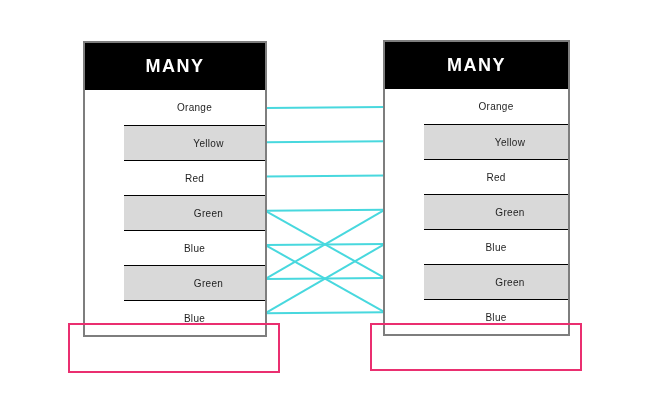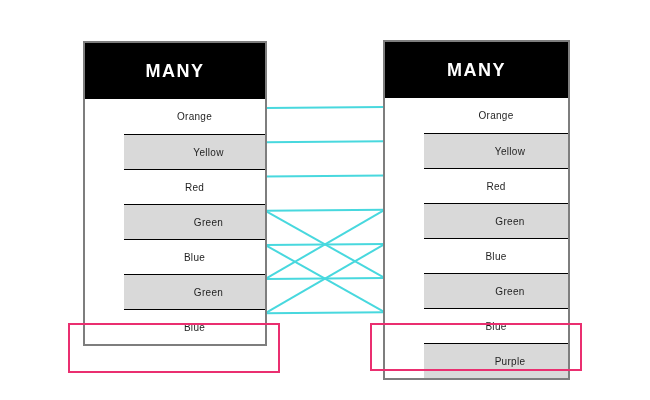--- a/index.html
+++ b/index.html
@@ -35,21 +35,21 @@
   .rel-table{
     position:absolute;
     box-sizing:border-box;
     border:2px solid var(--table-border);
     background:var(--row-bg);
     z-index:1;
   }
   .rel-table.left{ left:83px; top:41px; width:184px; }
   .rel-table.right{ left:383px; top:40px; width:187px; }
   .tbl-header{
-    height:56px;
+    height:47px;
     background:var(--header-bg);
     color:var(--header-text);
     display:flex;
     align-items:center;
     justify-content:center;
     font-size:18px;
     font-weight:700;
     letter-spacing:1.5px;
   }
   .row{
@@ -113,19 +113,18 @@
 
   <div class="rel-table right">
     <div class="tbl-header">MANY</div>
     <div class="row">Orange</div>
     <div class="row alt">Yellow</div>
     <div class="row">Red</div>
     <div class="row alt">Green</div>
     <div class="row">Blue</div>
     <div class="row alt">Green</div>
     <div class="row">Blue</div>
-    <div class="row alt">Purple</div>
   </div>
 
   <div class="highlight left-hl"></div>
   <div class="highlight right-hl"></div>
 
 </div>
 
 </body></html>

